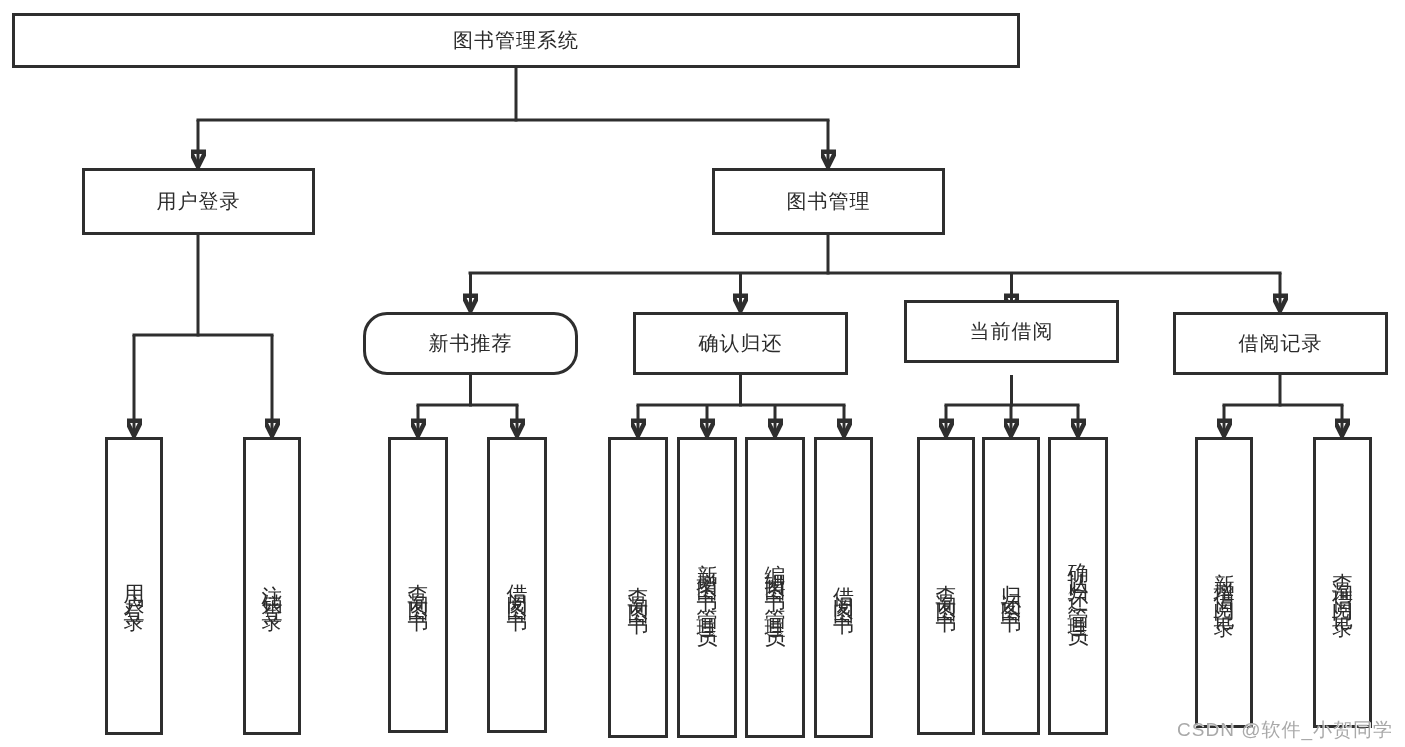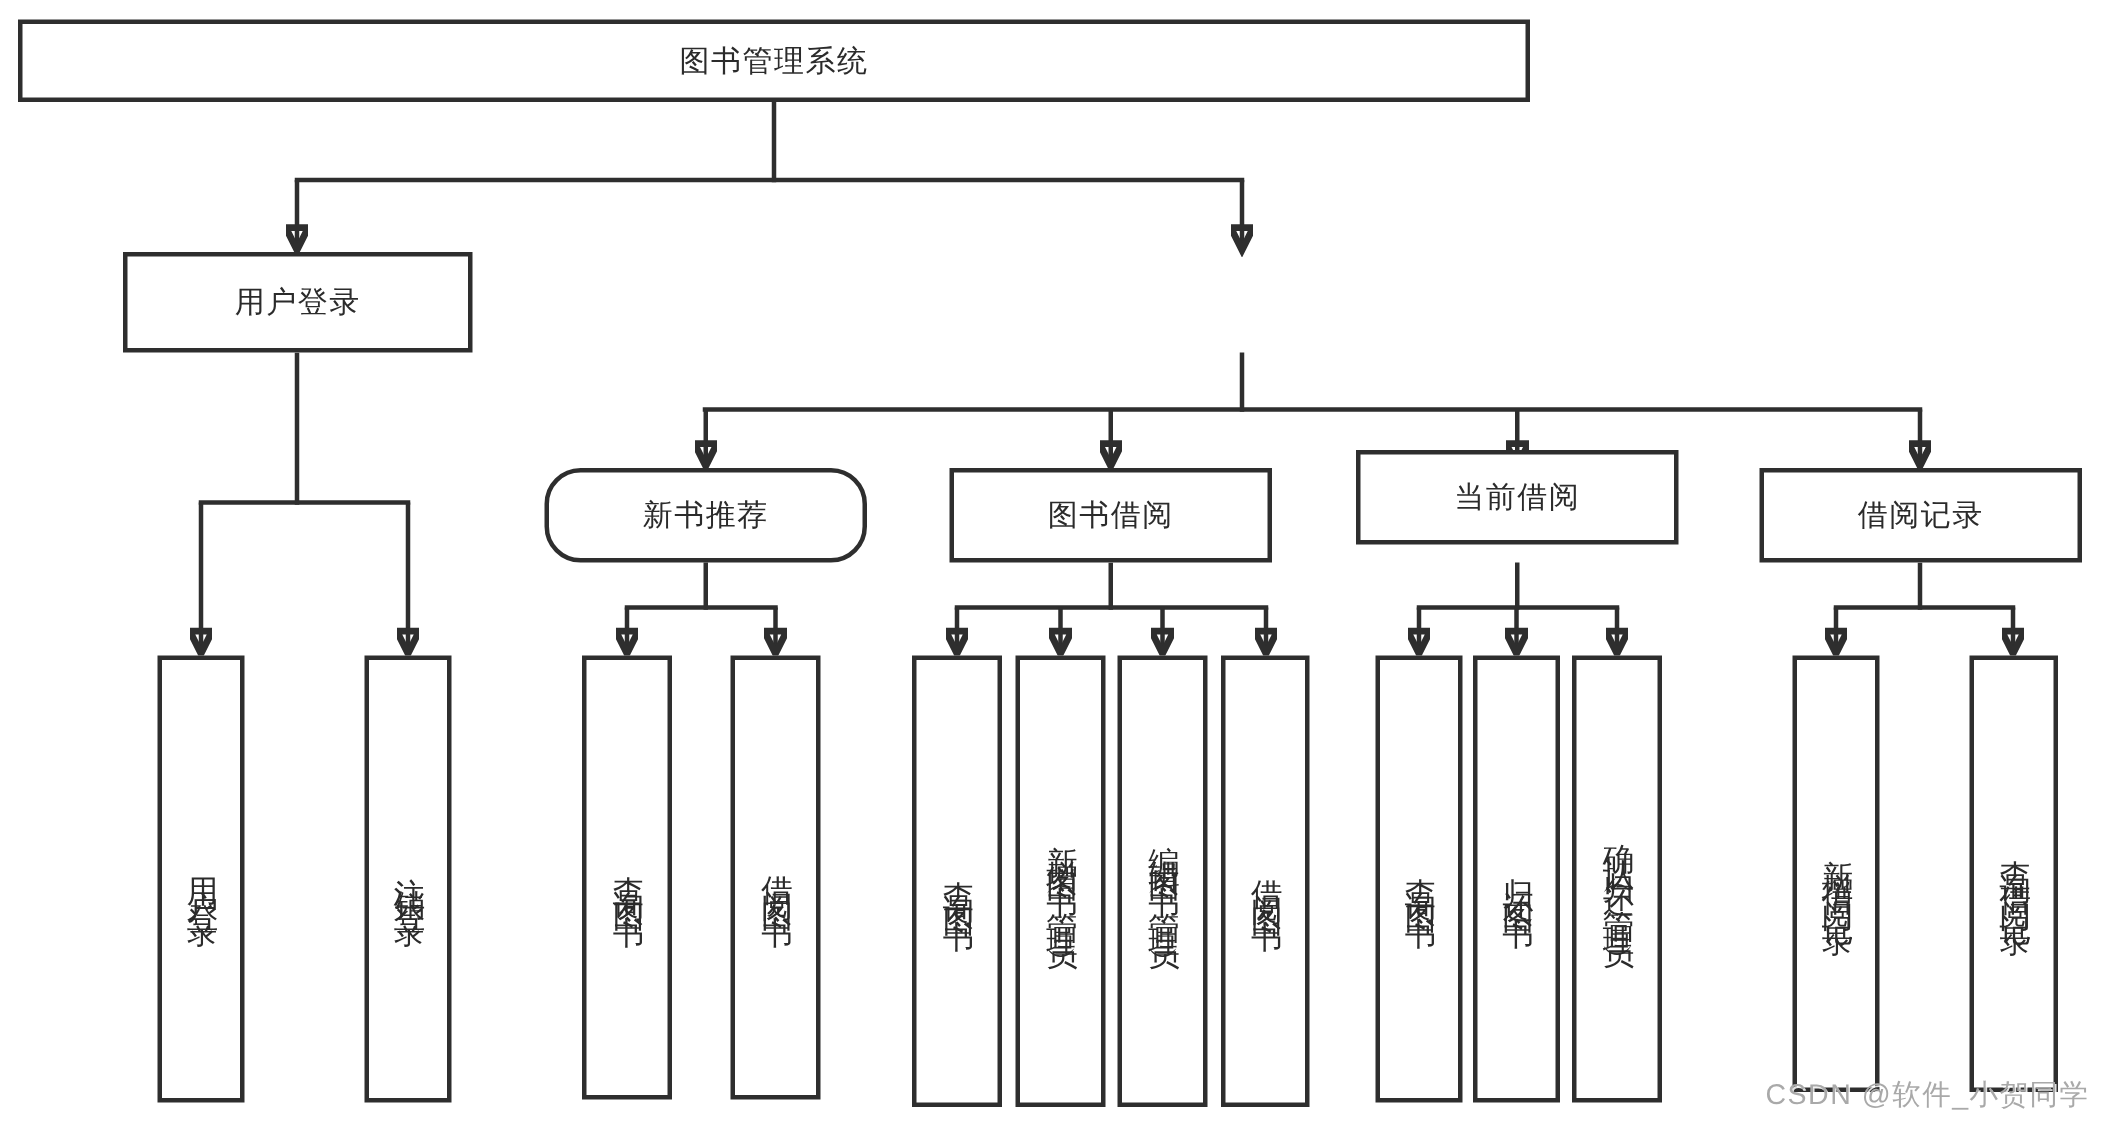--- a/index.html
+++ b/index.html
@@ -101,26 +101,29 @@
     <path d="M1342 405 V435" marker-end="url(#arw)"></path>
   </svg>
 
   <div class="hbox" style="left:12px;top:13px;width:1008px;height:55px;align-items:center;">
     <span>图书管理系统</span>
   </div>
 
   <div class="hbox" style="left:82px;top:168px;width:233px;height:67px;">
     <span>用户登录</span>
   </div>
+  <div class="hbox" style="left:712px;top:168px;width:233px;height:67px;">
+    <span>图书管理</span>
+  </div>
 
   <div class="hbox" style="left:363px;top:312px;width:215px;height:63px;border-radius:24px;">
     <span>新书推荐</span>
   </div>
   <div class="hbox" style="left:633px;top:312px;width:215px;height:63px;">
-    <span>图书借阅</span>
+    <span>确认归还</span>
   </div>
   <div class="hbox" style="left:904px;top:300px;width:215px;height:63px;">
     <span>当前借阅</span>
   </div>
   <div class="hbox" style="left:1173px;top:312px;width:215px;height:63px;">
     <span>借阅记录</span>
   </div>
 
   <div class="vbox" style="left:105px;top:437px;width:58px;height:298px;">
     <span class="vlabel">用户登录</span>

